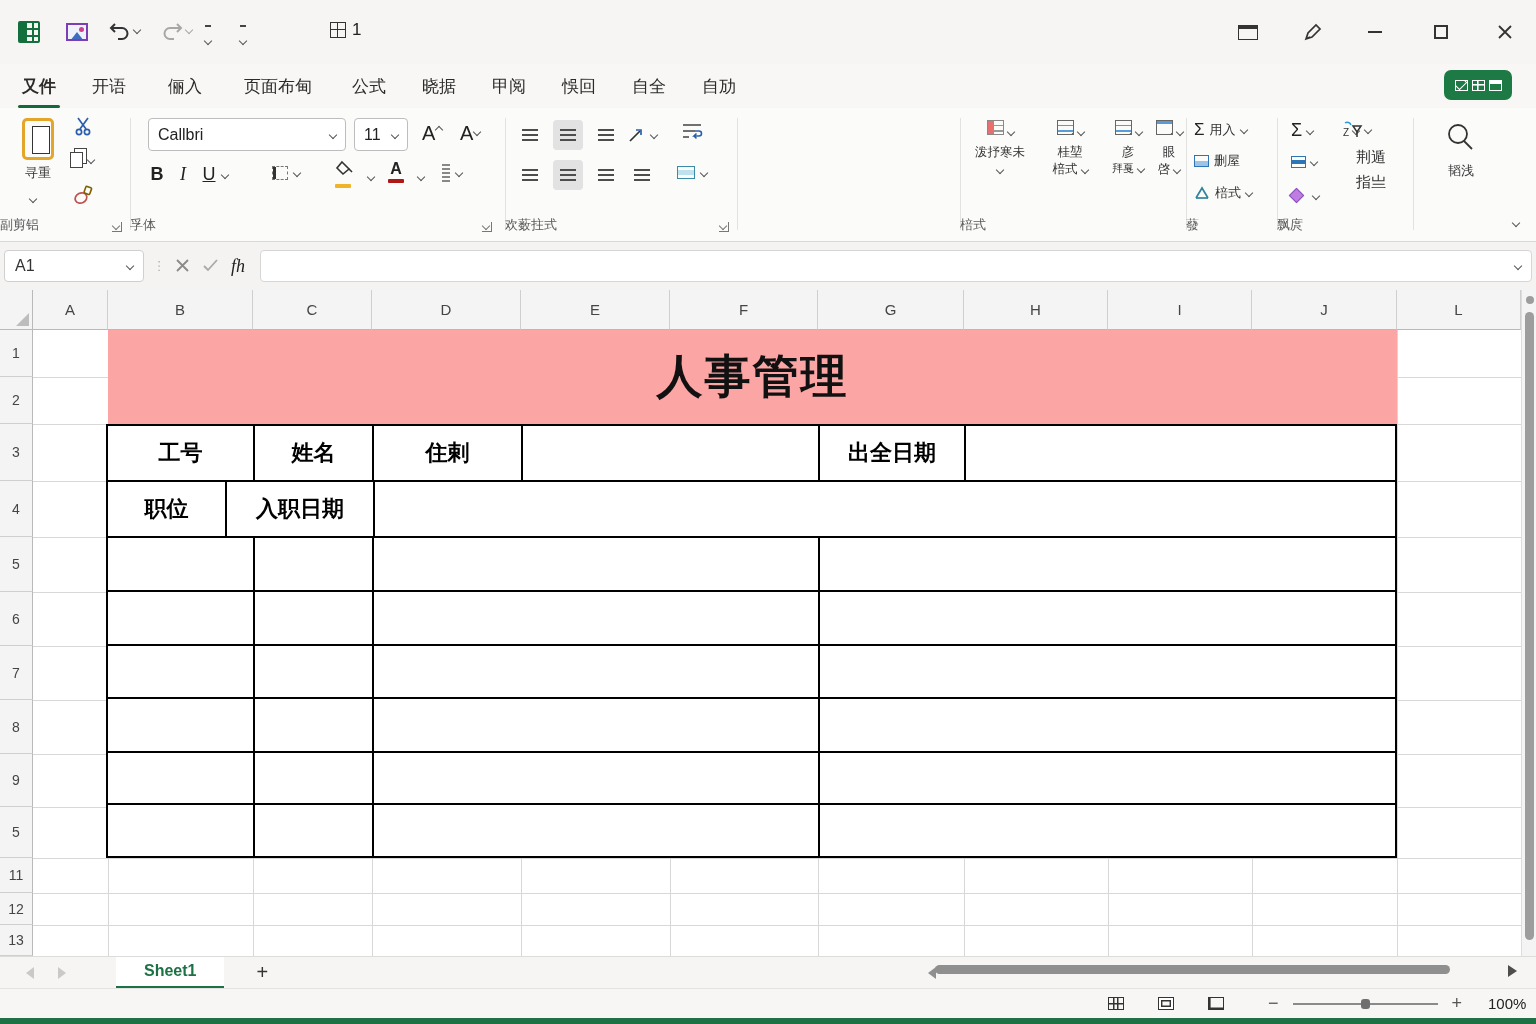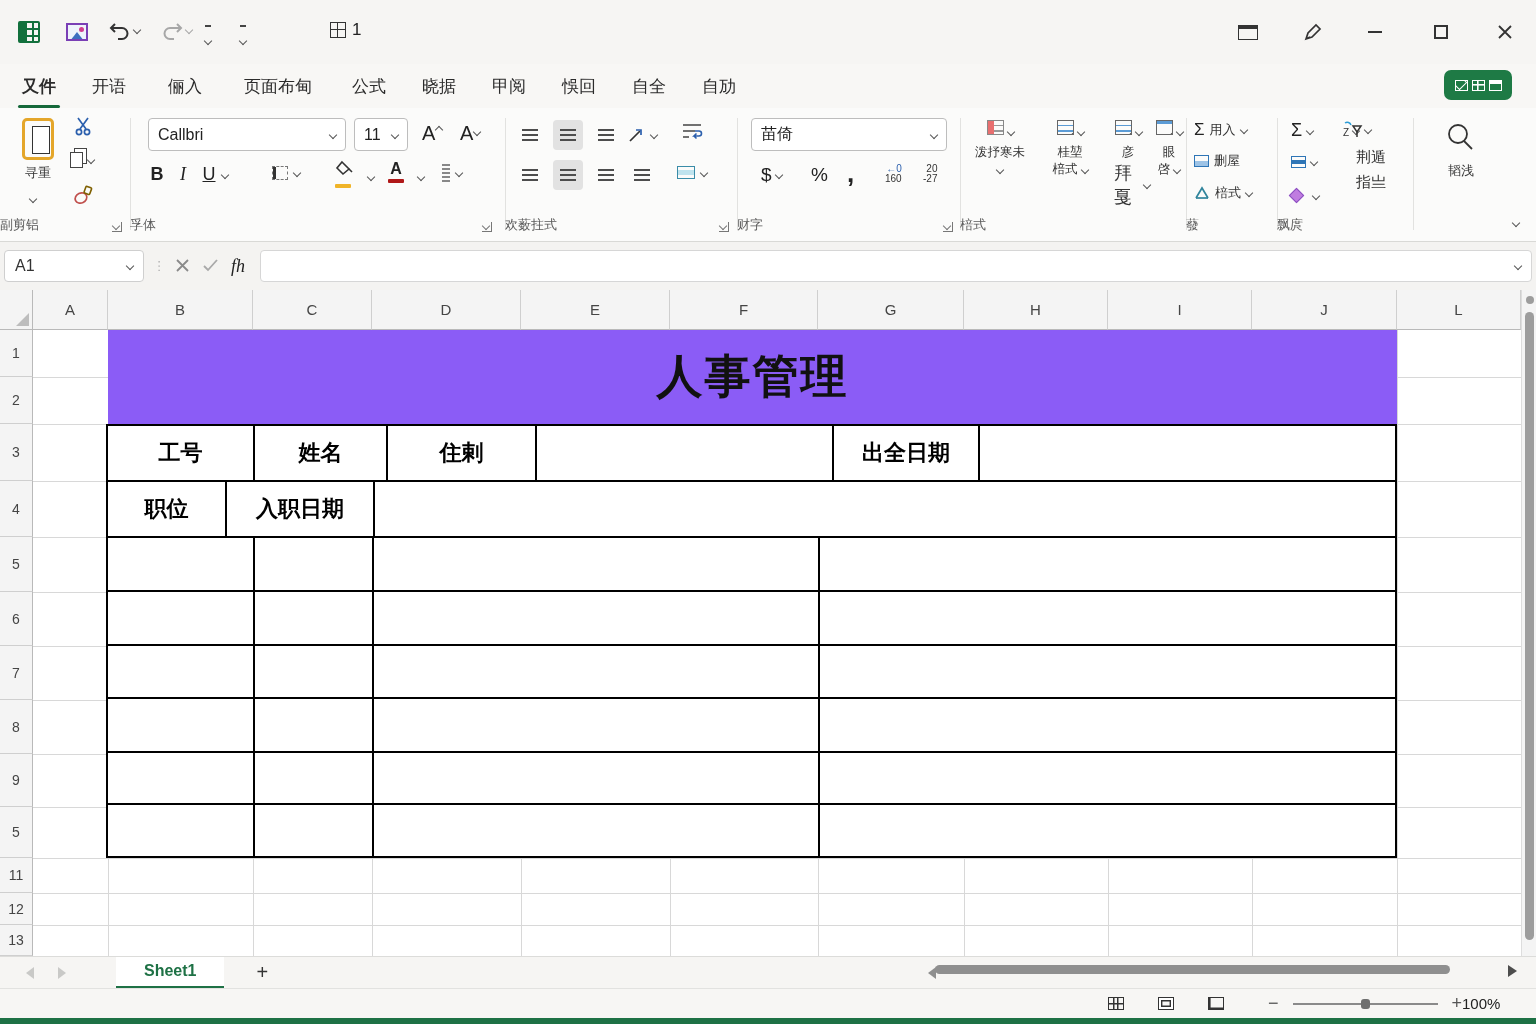--- a/index.html
+++ b/index.html
@@ -65,21 +65,21 @@
   
   #sheet{position:absolute;left:0;top:290px;width:1521px;height:666px;background:#fff;overflow:hidden}
   #colheads{position:absolute;left:0;top:0;height:40px;display:flex;z-index:4}
   .ch{height:40px;background:#f4f4f4;border-right:1px solid #cfcfcf;border-bottom:1px solid #b9b9b9;display:flex;align-items:center;justify-content:center;color:#454545;font-size:15px}
   .corner{width:33px;position:relative;background:#f4f4f4;border-right:1px solid #b9b9b9;border-bottom:1px solid #b9b9b9}
   .corner:after{content:"";position:absolute;right:3px;bottom:3px;border-bottom:13px solid #bdbdbd;border-left:13px solid transparent}
   #rowheads{position:absolute;left:0;top:40px;width:33px;z-index:4}
   .rh{width:33px;background:#f4f4f4;border-bottom:1px solid #cfcfcf;border-right:1px solid #b9b9b9;display:flex;align-items:center;justify-content:center;color:#454545;font-size:14px}
   .gl{position:absolute;background:#d8d8d8;z-index:1}
   .whitecover{position:absolute;background:#fff;z-index:2}
-  #titlecell{position:absolute;left:108px;top:40px;width:1289px;height:94px;background:#8b5cf6;z-index:3;display:flex;align-items:center;justify-content:center;font-size:46px;font-weight:700;color:#111;letter-spacing:2px}
+  #titlecell{position:absolute;left:108px;top:40px;width:1289px;height:94px;background:#fca5a5;z-index:3;display:flex;align-items:center;justify-content:center;font-size:46px;font-weight:700;color:#111;letter-spacing:2px}
   #htable{position:absolute;left:106px;top:134px;width:1291px;height:434px;border:2px solid #000;background:#fff;z-index:3;display:flex;flex-direction:column}
   .trow{display:flex;border-bottom:2px solid #000}
   .trow:last-child{border-bottom:none}
   .tcell{border-right:2px solid #000;display:flex;align-items:center;justify-content:center;font-weight:700;font-size:22px;color:#000}
   .tcell:last-child{border-right:none;flex:1}
   
   .vsb{position:absolute;right:0;top:290px;width:15px;height:666px;background:#f4f4f4;border-left:1px solid #ddd}
   .vsb .dot{position:absolute;left:3.5px;top:6px;width:8px;height:8px;border-radius:50%;background:#9d9d9d}
   .vsb .thumb{position:absolute;left:3px;top:22px;width:9px;height:628px;border-radius:5px;background:#9d9d9d}
   
@@ -280,59 +280,40 @@
       </div>
     <div class="abs row" style="left:172px;top:58px;gap:6px">
       <span class="mergeicon"></span>
         <span class="cv"></span>
     </div>
     <div class="glabel">欢薮拄式</div>
     <div class="launch" style="left:214px"></div>
   </div>
   <div class="gsep" style="left:737px"></div>
 
-  <div class="grp" style="left:737px;width:223px">
-    <div class="combo abs" style="left:14px;top:10px;width:196px;height:33px">
-      <span>苗倚</span>
-        <span class="cv"></span>
-    </div>
-    <div class="abs row" style="left:24px;top:56px;gap:4px;font-size:19px;color:#222">$<span class="cv"></span></div>
-    <div class="abs" style="left:74px;top:56px;font-size:19px;color:#222">%</div>
-    <div class="abs" style="left:110px;top:50px;font-size:26px;font-weight:700;color:#222">,</div>
-    <div class="abs minitxt" style="left:148px;top:56px">
-      <div style="color:#2b5fad">←0</div>
-        <div>160</div>
-    </div>
-    <div class="abs minitxt" style="left:186px;top:56px">
-      <div>20</div>
-        <div>-27</div>
-    </div>
-    <div class="glabel">财字</div>
-    <div class="launch" style="left:206px"></div>
-  </div>
   <div class="gsep" style="left:960px"></div>
 
   <div class="grp" style="left:960px;width:226px">
     <div class="abs" style="left:4px;top:12px;width:72px;text-align:center">
       <span class="condicon"></span><span class="cv tinychev"></span>
       <div style="font-size:12.5px;color:#333;margin-top:6px">泼抒寒未</div>
       <span class="cv" style="margin-top:6px"></span>
     </div>
     <div class="abs" style="left:78px;top:12px;width:64px;text-align:center">
       <span class="tficon"></span><span class="cv tinychev"></span>
       <div style="font-size:12.5px;color:#333;margin-top:6px">桂堃</div>
       <div class="row" style="justify-content:center;font-size:12.5px;color:#333">
           <span>棓式</span>
           <span class="cv tinychev"></span>
         </div>
     </div>
     <div class="abs" style="left:146px;top:12px;width:44px;text-align:center">
       <span class="tficon"></span><span class="cv tinychev"></span>
       <div style="font-size:12.5px;color:#333;margin-top:6px">彦</div>
-      <div class="row" style="justify-content:center;font-size:18px;color:#333">
+      <div class="row" style="justify-content:center;font-size:11px;color:#333">
           <span>拜戛</span>
           <span class="cv tinychev"></span>
         </div>
     </div>
     <div class="abs" style="left:192px;top:12px;width:34px;text-align:center">
       <span class="tficon" style="background:none;box-shadow:inset 0 3px 0 #5b9bd5"></span><span class="cv tinychev"></span>
       <div style="font-size:12.5px;color:#333;margin-top:6px">眼</div>
       <div class="row" style="justify-content:center;font-size:12.5px;color:#333">
           <span>啓</span>
           <span class="cv tinychev"></span>
@@ -481,21 +462,21 @@
       <div class="rh" style="height: 53px;">9</div>
       <div class="rh" style="height: 51px;">5</div>
       <div class="rh" style="height: 35px;">11</div>
       <div class="rh" style="height: 32px;">12</div>
       <div class="rh" style="height: 31px;">13</div>
     </div>
   <div id="titlecell">人事管理</div>
   <div id="htable">
       <div class="trow" style="height: 57px;">
         <div class="tcell" style="width: 147px;">工号</div>
-        <div class="tcell" style="width: 133px;">姓名</div>
+        <div class="tcell" style="width: 119px;">姓名</div>
         <div class="tcell" style="width: 149px;">住剌</div>
         <div class="tcell" style="width: 297px;"></div>
         <div class="tcell" style="width: 146px;">出全日期</div>
         <div class="tcell"></div>
       </div>
       <div class="trow" style="height: 56px;">
         <div class="tcell" style="width: 119px;">职位</div>
         <div class="tcell" style="width: 148px;">入职日期</div>
         <div class="tcell"></div>
       </div>
@@ -555,15 +536,15 @@
 
 <div class="statusbar">
   <span class="svico grid9" style="margin-left:1108px"></span>
   <span class="svico inner"></span>
   <span class="svico fold"></span>
   <span style="font-size:18px;color:#555;margin-left:10px">−</span>
   <div class="zoomtrack">
       <div class="zoomhandle"></div>
     </div>
   <span style="font-size:18px;color:#555">+</span>
-  <span style="font-size:15px;color:#222;">100%</span>
+  <span style="font-size:15px;color:#222;margin-left:26px">100%</span>
 </div>
 <div class="strip"></div>
 
 </body></html>

